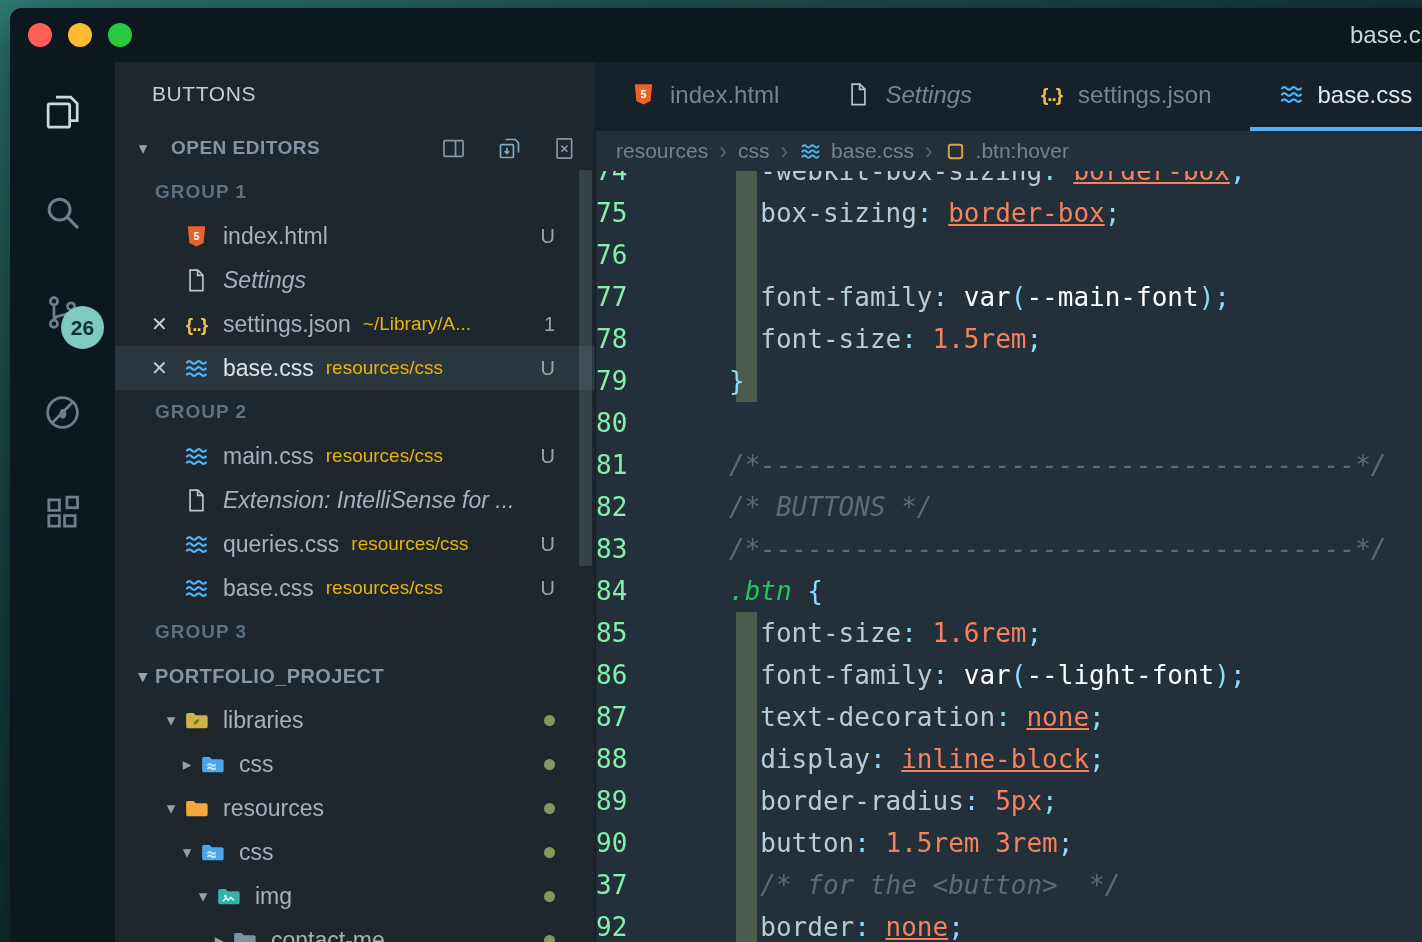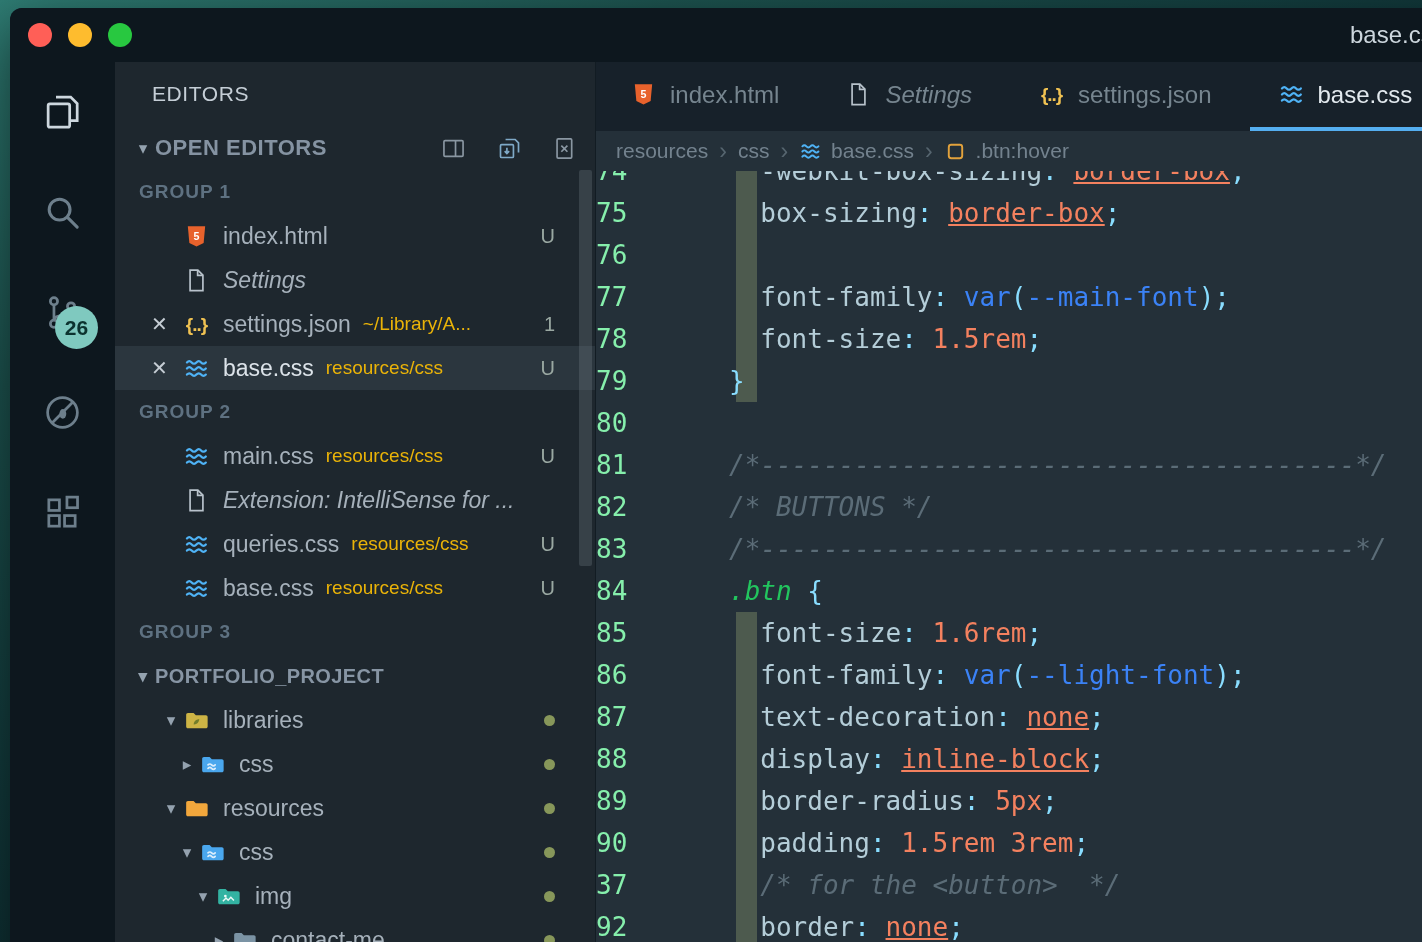--- a/index.html
+++ b/index.html
@@ -14,34 +14,34 @@
   .tl-yellow{background:var(--traffic-yellow,#febc2e);}
   .tl-green{background:var(--traffic-green,#28c840);}
   .win-title{position:absolute;left:1340px;font-size:24px;color:#ccd6dd;white-space:nowrap;}
   .main{display:flex;height:956px;}
 
   
   .activitybar{width:105px;background:var(--activitybar,#0d171e);flex:none;display:flex;flex-direction:column;}
   .ab-item{height:100px;display:flex;align-items:center;justify-content:center;position:relative;cursor:pointer;}
   .ab-icon{width:41px;height:41px;display:block;}
   .ab-icon svg{width:100%;height:100%;display:block;}
-  .ab-badge{position:absolute;right:17px;bottom:13px;width:43px;height:43px;border-radius:50%;
+  .ab-badge{position:absolute;right:11px;bottom:13px;width:43px;height:43px;border-radius:50%;
     background:var(--badge,#7fc9bf);color:#0c332f;font-size:21px;font-weight:bold;
     display:flex;align-items:center;justify-content:center;}
 
   
   .sidebar{width:480px;background:var(--sidebar,#1e272e);flex:none;position:relative;overflow:hidden;}
   .sb-title{height:64px;display:flex;align-items:center;padding-left:37px;font-size:21px;color:#c5ced6;letter-spacing:.6px;}
   .oe-header{height:44px;display:flex;align-items:center;padding-left:16px;cursor:pointer;}
-  .oe-label{font-size:22px;font-weight:bold;color:#8593a2;letter-spacing:.5px;margin-left:0;}
+  .oe-label{font-size:19px;font-weight:bold;color:#8593a2;letter-spacing:.5px;margin-left:16px;}
   .oe-actions{margin-left:auto;display:inline-flex;gap:29px;padding-right:16px;}
   .oe-act{width:27px;height:27px;display:inline-flex;cursor:pointer;}
   .oe-act span,.oe-act svg{width:100%;height:100%;}
   .arrow{width:24px;flex:none;color:#94a2af;font-size:17px;display:inline-flex;justify-content:center;align-items:center;}
-  .group-label{height:44px;display:flex;align-items:center;padding-left:24px;font-size:19px;font-weight:bold;color:#5e7181;letter-spacing:1px;}
+  .group-label{height:44px;display:flex;align-items:center;padding-left:40px;font-size:19px;font-weight:bold;color:#5e7181;letter-spacing:1px;}
   .oe-row{height:44px;display:flex;align-items:center;padding-left:36px;font-size:23px;color:#a6b1bb;cursor:pointer;}
   .close-slot{width:32px;flex:none;font-size:20px;color:#c5cdd4;}
   .file-icon{width:27px;height:27px;margin-right:13px;flex:none;display:inline-flex;align-items:center;justify-content:center;}
   .file-icon svg{width:100%;height:100%;}
   .fname{white-space:nowrap;overflow:hidden;text-overflow:ellipsis;flex:0 1 auto;}
   .fname.it{font-style:italic;}
   .fpath{margin-left:12px;font-size:19px;color:#eab308;white-space:nowrap;flex:none;}
   .marker{margin-left:auto;flex:none;padding-right:40px;font-size:20px;color:#9aa8a2;}
   .oe-row.selected{background:var(--sidebar-sel,#2b363e);}
   .oe-row.selected .fname{color:#dce3e9;}
@@ -69,21 +69,21 @@
   .code{margin-top:-21px;font-family:"DejaVu Sans Mono",monospace;font-size:26px;}
   .cline{display:flex;height:42px;line-height:42px;position:relative;}
   .cline.mod::before{content:"";position:absolute;left:140px;top:0;bottom:0;width:21px;background:var(--mod-bar,#4d5a4e);}
   .num{width:77px;flex:none;text-align:left;color:#86efac;position:relative;z-index:1;}
   .ctext{padding-left:56px;white-space:pre;position:relative;z-index:1;}
   .tk-pln{color:#aebac2;}
   .tk-prop{color:#b4cdd8;}
   .tk-pun{color:#89ddff;}
   .tk-val{color:#f4815f;text-decoration:underline;}
   .tk-num{color:#f4815f;}
-  .tk-fn{color:#3b82f6;}
+  .tk-fn{color:#ffffff;}
   .tk-cmt{color:#5b6c77;font-style:italic;}
   .tk-sel{color:#22c55e;font-style:italic;}
   .tk-brc{color:#89ddff;}
 </style>
 </head>
 <body>
 
 <div class="window">
   <div class="titlebar">
     <span class="tl tl-red"></span>
@@ -134,21 +134,21 @@
             <svg viewBox="0 0 24 24" fill="none" stroke="#6d7f8c" stroke-width="1.6">
               <rect x="4" y="4.6" width="6.2" height="6.2"></rect>
               <rect x="4" y="13.8" width="6.2" height="6.2"></rect>
               <rect x="13.2" y="13.8" width="6.2" height="6.2"></rect>
               <rect x="14.6" y="3" width="6.2" height="6.2"></rect>
             </svg>
           </span>
         </div>
       </div>
     <div class="sidebar">
-      <div class="sb-title">EDITORS</div>
+      <div class="sb-title">BUTTONS</div>
       <div class="oe-header">
         <span class="arrow">▾</span>
         <span class="oe-label">OPEN EDITORS</span>
         <span class="oe-actions" id="oe-actions">
             <span class="oe-act">
               <span class="oe-act-icon"><svg viewBox="0 0 24 24" fill="none" stroke="#8a97a2" stroke-width="1.5">
                   <rect x="3.5" y="5" width="17" height="14" rx="1"></rect>
                   <path d="M13.8 5v14"></path>
                 </svg></span>
             </span>
@@ -466,21 +466,21 @@
             <div class="cline mod">
               <span class="num">88</span>
               <span class="ctext"><span class="tk-pln">  </span><span class="tk-prop">display</span><span class="tk-pun">: </span><span class="tk-val">inline-block</span><span class="tk-pun">;</span></span>
             </div>
             <div class="cline mod">
               <span class="num">89</span>
               <span class="ctext"><span class="tk-pln">  </span><span class="tk-prop">border-radius</span><span class="tk-pun">: </span><span class="tk-num">5px</span><span class="tk-pun">;</span></span>
             </div>
             <div class="cline mod">
               <span class="num">90</span>
-              <span class="ctext"><span class="tk-pln">  </span><span class="tk-prop">padding</span><span class="tk-pun">: </span><span class="tk-num">1.5rem</span><span class="tk-pln"> </span><span class="tk-num">3rem</span><span class="tk-pun">;</span></span>
+              <span class="ctext"><span class="tk-pln">  </span><span class="tk-prop">button</span><span class="tk-pun">: </span><span class="tk-num">1.5rem</span><span class="tk-pln"> </span><span class="tk-num">3rem</span><span class="tk-pun">;</span></span>
             </div>
             <div class="cline mod">
               <span class="num">37</span>
               <span class="ctext"><span class="tk-pln">  </span><span class="tk-cmt">/* for the &lt;button&gt;  */</span></span>
             </div>
             <div class="cline mod">
               <span class="num">92</span>
               <span class="ctext"><span class="tk-pln">  </span><span class="tk-prop">border</span><span class="tk-pun">: </span><span class="tk-val">none</span><span class="tk-pun">;</span></span>
             </div>
           </div>

